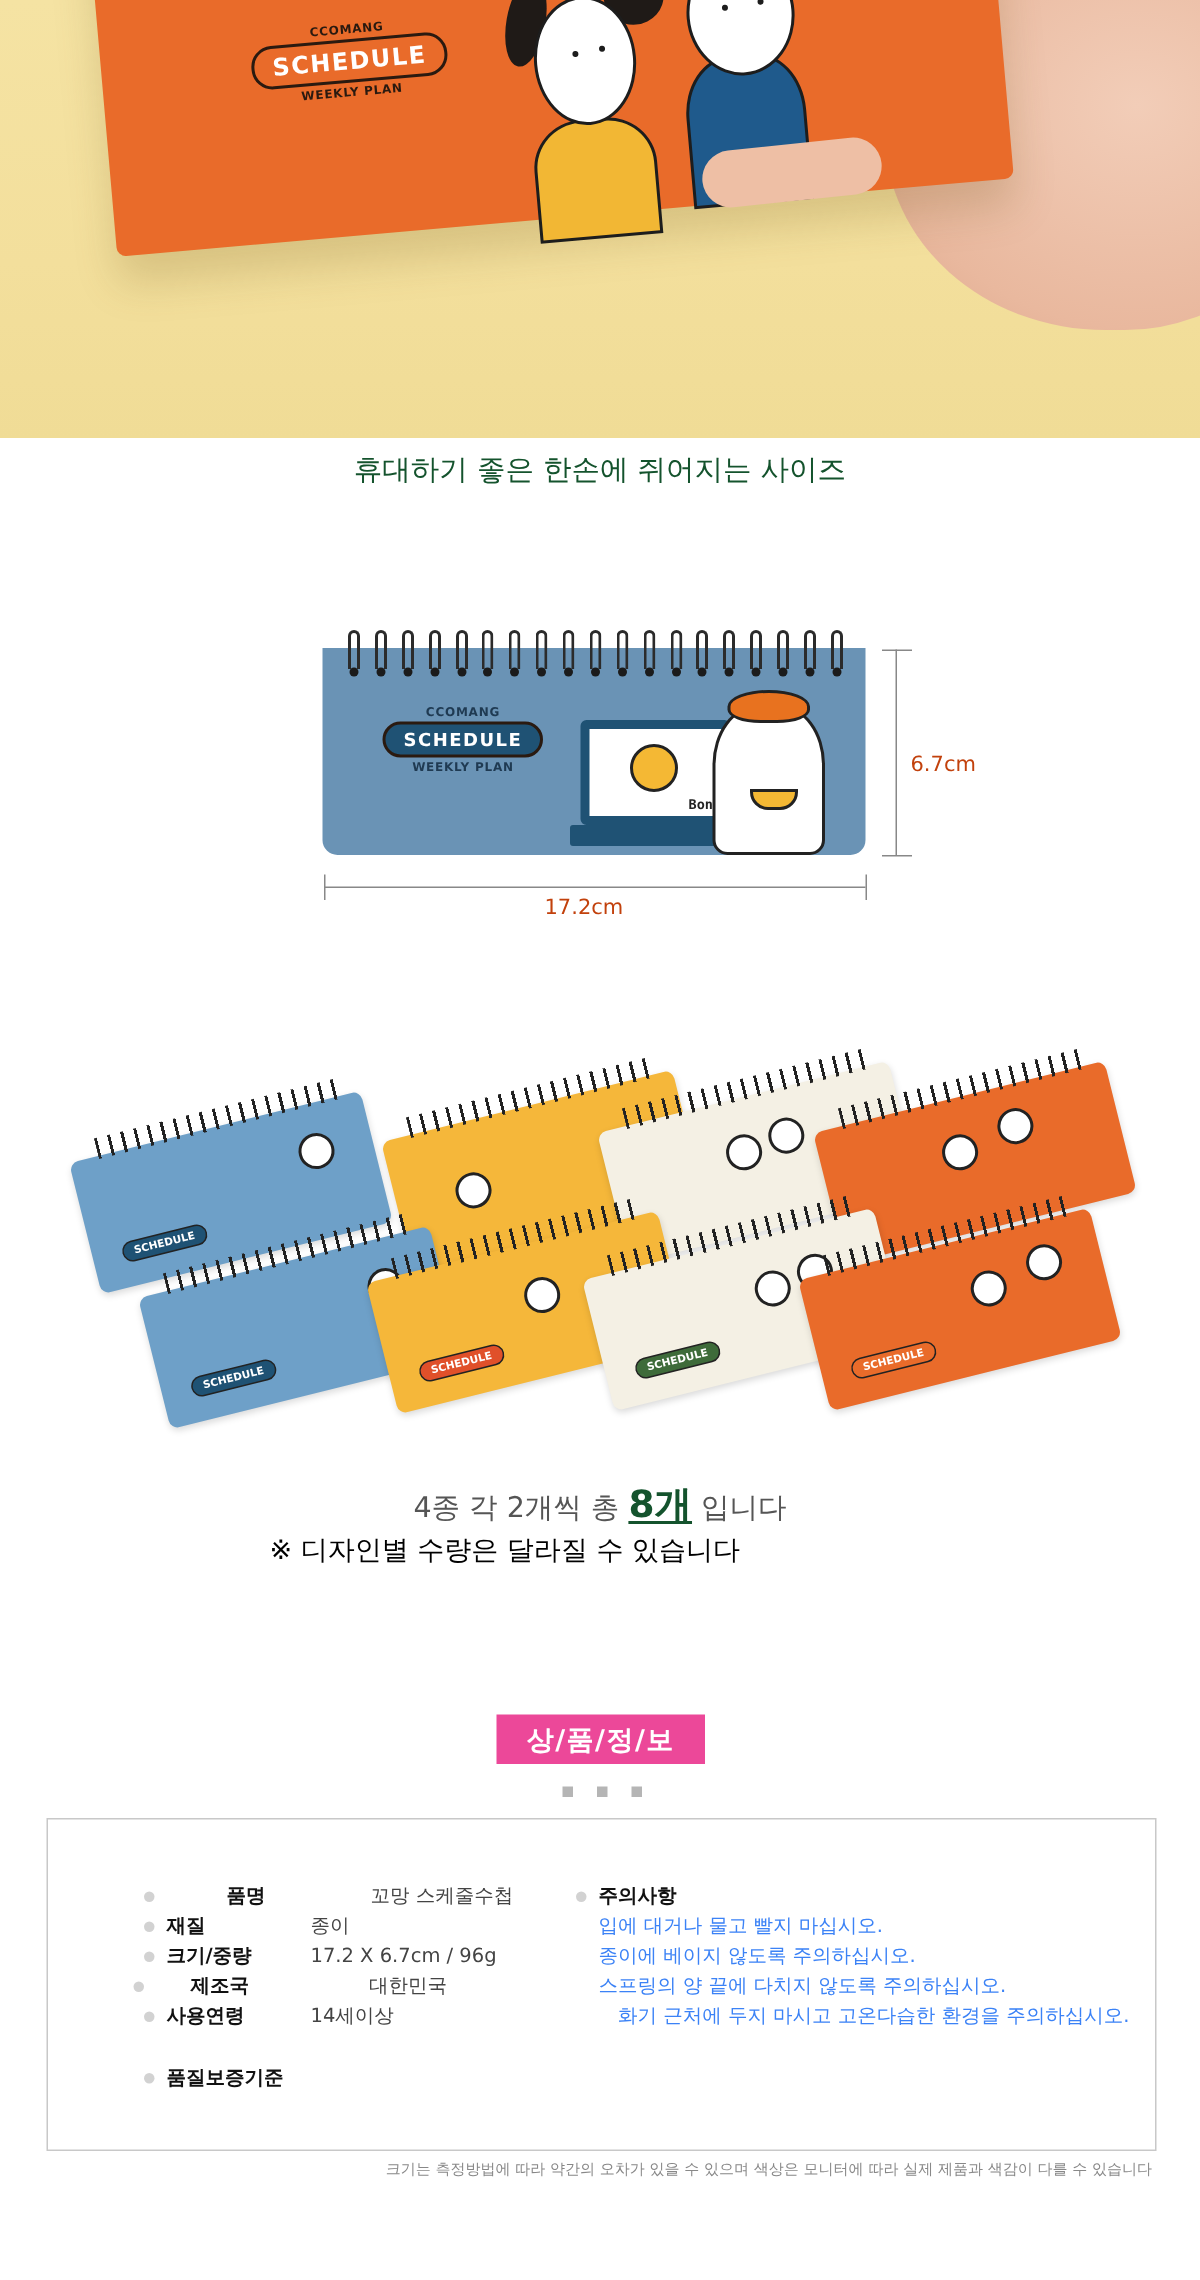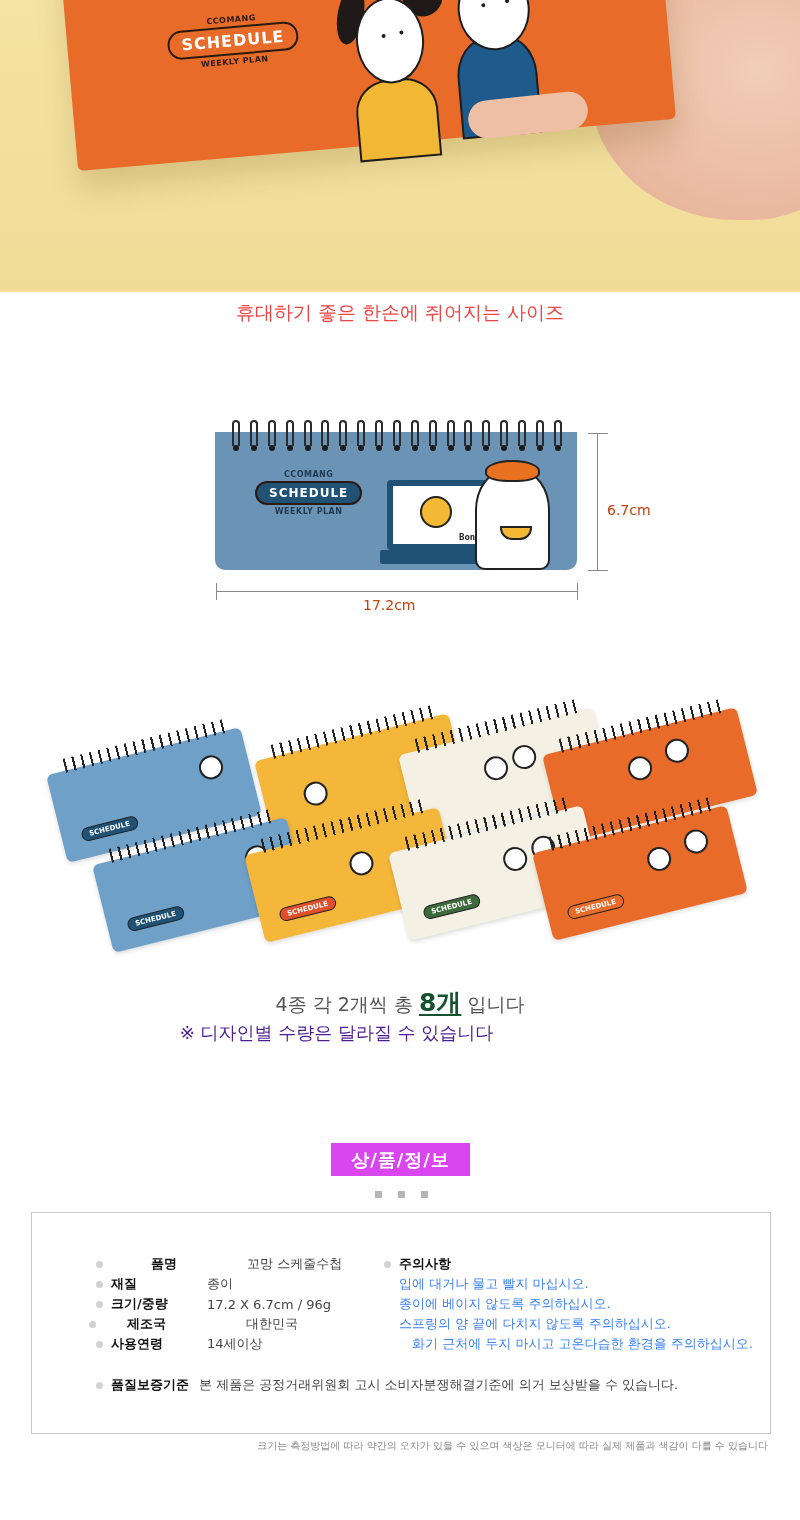--- a/index.html
+++ b/index.html
@@ -13,21 +13,21 @@
 
   .logo { position: absolute; display: flex; flex-direction: column; align-items: center; }
   .logo .top, .logo .bot { font-size: 8px; font-weight: bold; letter-spacing: 0.5px; }
   .logo .pill { padding: 3px 12px; border-radius: 14px; font-weight: bold; color: #fff; border: 2px solid #2a1a10; margin: 2px 0; letter-spacing: 1px; }
 
   .char-head { position: absolute; background: #fff; border: 2px solid #1d1d1d; border-radius: 50%; }
   .ear { position: absolute; background: #1f1a17; border-radius: 50%; }
   .hoodie { position: absolute; border: 2px solid #1d1d1d; border-radius: 40% 40% 0 0; }
   .eye { position: absolute; width: 4px; height: 4px; background: #1d1d1d; border-radius: 50%; }
 
-  .caption { position: absolute; left: 0; width: 800px; top: 300px; text-align: center; font-size: 19px; color: #ef4444; }
+  .caption { position: absolute; left: 0; width: 800px; top: 300px; text-align: center; font-size: 19px; color: #14532d; }
 
   
   .dim-book { position: absolute; left: 215px; top: 432px; width: 362px; height: 138px; background: #6a93b5; border-radius: 0 0 10px 10px; }
   .spiral { position: absolute; left: 232px; top: 420px; width: 330px; height: 30px; display: flex; justify-content: space-between; }
   .ring { width: 8px; height: 26px; border: 2px solid #2b2b2b; border-bottom: none; border-radius: 5px 5px 0 0; position: relative; }
   .ring::after { content: ""; position: absolute; left: -1px; bottom: -5px; width: 6px; height: 6px; background: #1b1b1b; border-radius: 50%; }
   .laptop { position: absolute; left: 387px; top: 480px; width: 100px; height: 70px; background: #fff; border: 6px solid #1f5274; border-radius: 4px; }
   .laptop-base { position: absolute; left: 380px; top: 550px; width: 115px; height: 14px; background: #1f5274; border-radius: 2px; }
   .smiley { position: absolute; left: 420px; top: 496px; width: 32px; height: 32px; background: #f4b834; border: 2px solid #222; border-radius: 50%; }
   .bonjour { position: absolute; left: 416px; top: 532px; font-size: 9px; font-weight: bold; color: #222; font-family: "DejaVu Sans Mono", monospace; margin-left: 43px; }
@@ -44,24 +44,24 @@
   
   .group { position: absolute; left: 40px; top: 700px; width: 720px; height: 280px; }
   .mini { position: absolute; width: 200px; height: 90px; border-radius: 6px; box-shadow: 0 2px 5px rgba(0,0,0,0.15); }
   .mini .mspiral { position: absolute; left: 20px; top: -12px; width: 165px; height: 14px; background: repeating-linear-gradient(90deg,#222 0 2px,transparent 2px 9px); }
   .mini .mlogo { position: absolute; left: 20px; bottom: 16px; font-size: 7px; font-weight: bold; color: #fff; padding: 2px 7px; border-radius: 8px; border: 1px solid #222; }
   .mini .mchar { position: absolute; width: 24px; height: 24px; background: #fff; border: 2px solid #222; border-radius: 50%; }
 
   
   .count-line { position: absolute; left: 0; width: 800px; top: 986px; text-align: center; font-size: 19px; color: #555; }
   .count-line .big { font-size: 25px; font-weight: bold; color: #14532d; text-decoration: underline; text-underline-offset: 3px; }
-  .note-line { position: absolute; left: 0; width: 673px; top: 1021px; text-align: center; font-size: 18px; color: #4c1d95; }
-
-  
-  .info-badge { position: absolute; left: 331px; top: 1143px; width: 139px; height: 33px; background: #d946ef; color: #fff; font-size: 18px; font-weight: bold; display: flex; align-items: center; justify-content: center; letter-spacing: 1px; }
+  .note-line { position: absolute; left: 0; width: 673px; top: 1021px; text-align: center; font-size: 18px; color: #000000; }
+
+  
+  .info-badge { position: absolute; left: 331px; top: 1143px; width: 139px; height: 33px; background: #ec4899; color: #fff; font-size: 18px; font-weight: bold; display: flex; align-items: center; justify-content: center; letter-spacing: 1px; }
   .dots { position: absolute; left: 375px; top: 1191px; display: flex; gap: 16px; }
   .dots span { width: 7px; height: 7px; background: #b5b5b5; display: block; }
 
   
   .info-box { position: absolute; left: 31px; top: 1212px; width: 740px; height: 222px; border: 1px solid #c8c8c8; }
   .spec-row { position: absolute; font-size: 13px; color: #333; display: flex; align-items: center; }
   .bullet { width: 7px; height: 7px; border-radius: 50%; background: #d2d2d2; margin-right: 8px; }
   .spec-label { font-weight: bold; color: #111; }
   .spec-value { color: #444; }
   .caution-line { position: absolute; font-size: 13px; color: #3b82f6; }
@@ -237,16 +237,15 @@
   <span class="spec-label">주의사항</span>
 </div>
 <div class="caution-line" style="left:399px; top:1275px;">입에 대거나 물고 빨지 마십시오.</div>
 <div class="caution-line" style="left:399px; top:1295px;">종이에 베이지 않도록 주의하십시오.</div>
 <div class="caution-line" style="left:399px; top:1315px;">스프링의 양 끝에 다치지 않도록 주의하십시오.</div>
 <div class="caution-line" style="left:399px; top:1335px;margin-left:13px;">화기 근처에 두지 마시고 고온다습한 환경을 주의하십시오.</div>
 
 <div class="spec-row" style="left:96px; top:1376px;">
   <span class="bullet"></span>
   <span class="spec-label" style="margin-right:10px;">품질보증기준</span>
-  <span class="spec-value">본 제품은 공정거래위원회 고시 소비자분쟁해결기준에 의거 보상받을 수 있습니다.</span>
 </div>
 
 <div class="footnote">크기는 측정방법에 따라 약간의 오차가 있을 수 있으며 색상은 모니터에 따라 실제 제품과 색감이 다를 수 있습니다</div>
 
 </body></html>

